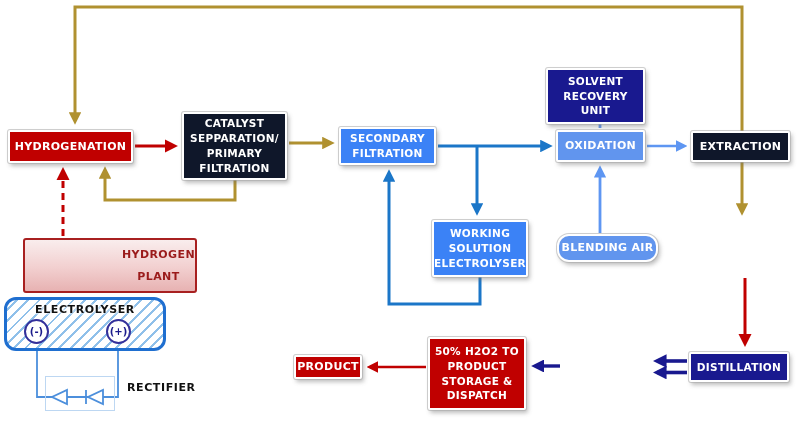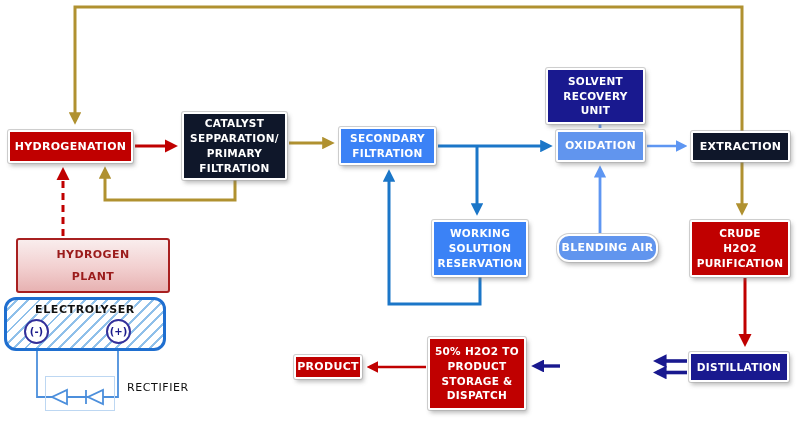--- a/index.html
+++ b/index.html
@@ -42,21 +42,21 @@
   .terminal{
     position:absolute;width:25px;height:25px;border-radius:50%;background:#ffffff;
     border:2.5px solid #33309B;box-sizing:border-box;color:#1A1A8C;font-weight:bold;
     font-size:10px;display:flex;align-items:center;justify-content:center;z-index:3;
   }
   
   #rectifier-box{
     position:absolute;z-index:2;box-sizing:border-box;border:1.5px solid #BDD7F2;background:transparent;
   }
   #rectifier-label{
-    position:absolute;z-index:2;color:#111111;font-weight:normal;font-size:11px;letter-spacing:.6px;
+    position:absolute;z-index:2;color:#111111;font-weight:bold;font-size:11px;letter-spacing:.6px;
   }
 </style>
 </head>
 <body>
 
 <div id="stage">
 
   <svg id="wires" viewBox="0 0 800 423" xmlns="http://www.w3.org/2000/svg">
     <defs>
       <marker id="mk-gold" viewBox="0 0 10 10" refX="7" refY="5" markerWidth="4.2" markerHeight="4.2" orient="auto">
@@ -142,34 +142,29 @@
     <span class="lbl">EXTRACTION</span>
   </div>
 
   <div class="node lblue" style="left:556px;top:130px;width:89px;height:32px;font-size:11px;">
     <span class="lbl">OXIDATION</span>
   </div>
 
   <div class="node blue" style="left:432px;top:220px;width:96px;height:57px;">
     <span class="lbl">WORKING
 SOLUTION
-RESERVATION</span>
+ELECTROLYSER</span>
   </div>
 
   <div class="node lblue pill" style="left:557px;top:234px;width:101px;height:28px;font-size:11px;">
     <span class="lbl">BLENDING AIR</span>
   </div>
 
-  <div class="node red" style="left:690px;top:220px;width:100px;height:57px;">
-    <span class="lbl">CRUDE
-H2O2
-PURIFICATION</span>
-  </div>
 
-  <div id="hydrogen-plant" style="left:16px;top:238px;width:154px;height:55px;">
+  <div id="hydrogen-plant" style="left:23px;top:238px;width:174px;height:55px;justify-content:flex-end;">
     <span class="lbl">HYDROGEN
 PLANT</span>
   </div>
 
   <div id="electrolyser" style="left:4px;top:297px;width:162px;height:54px;">
     <div id="electrolyser-title">ELECTROLYSER</div>
   </div>
   <div class="terminal" style="left:24px;top:319px;">
     <span>(-)</span>
   </div>

